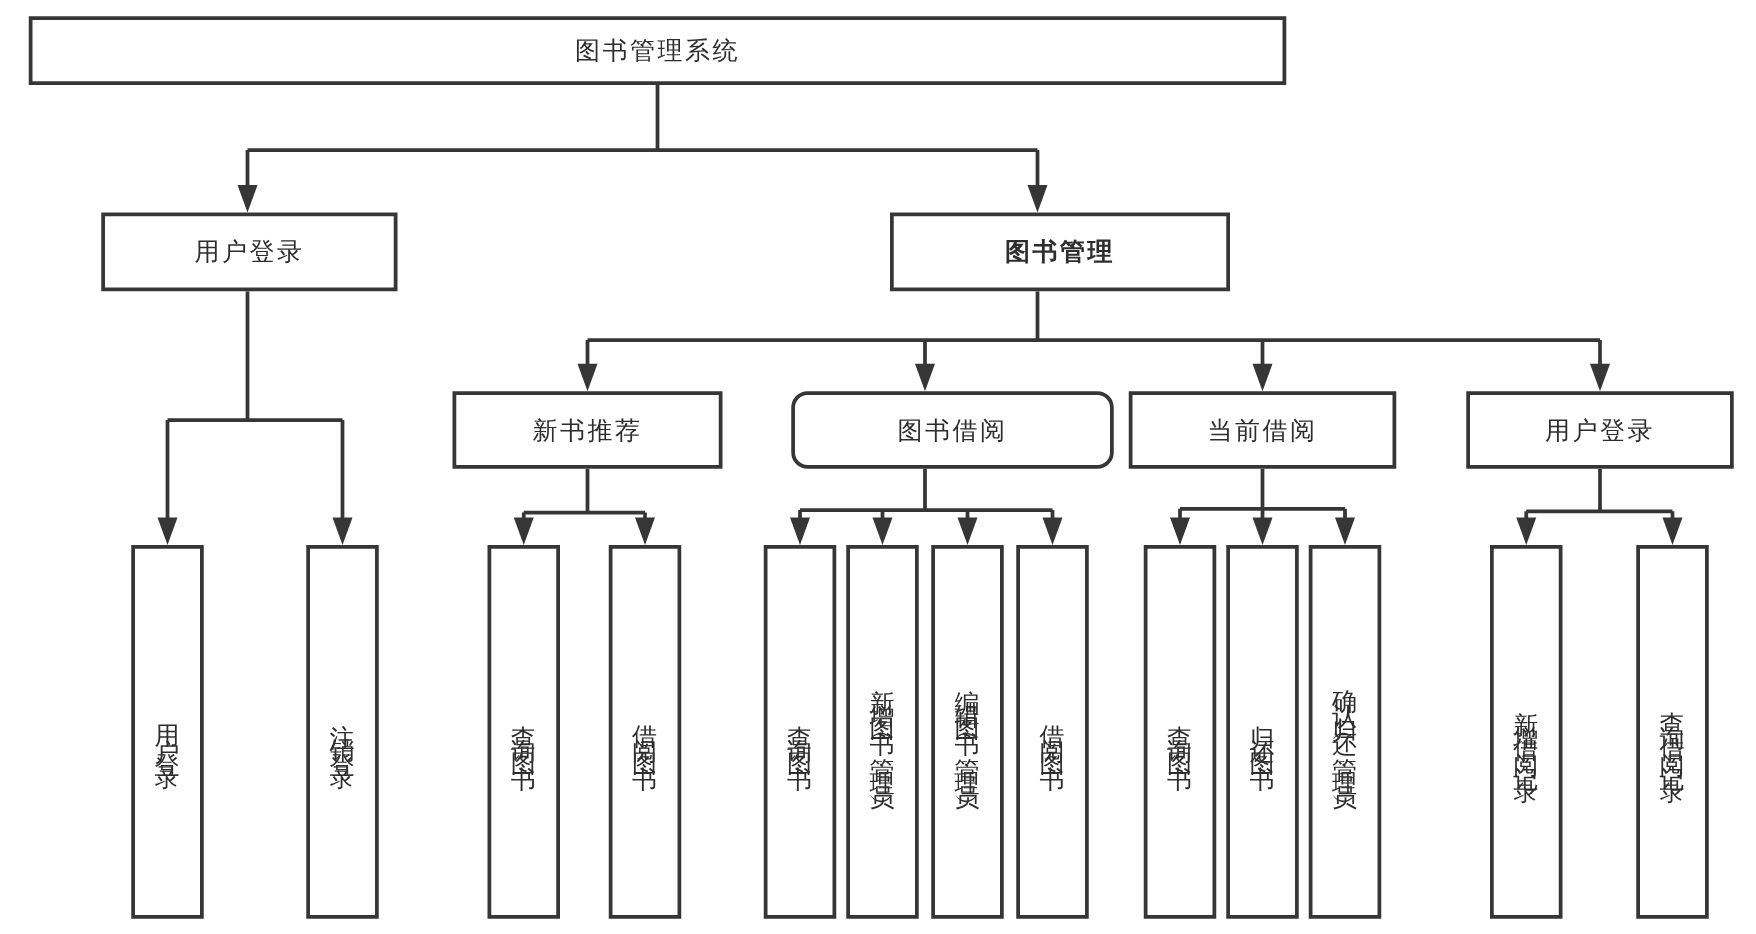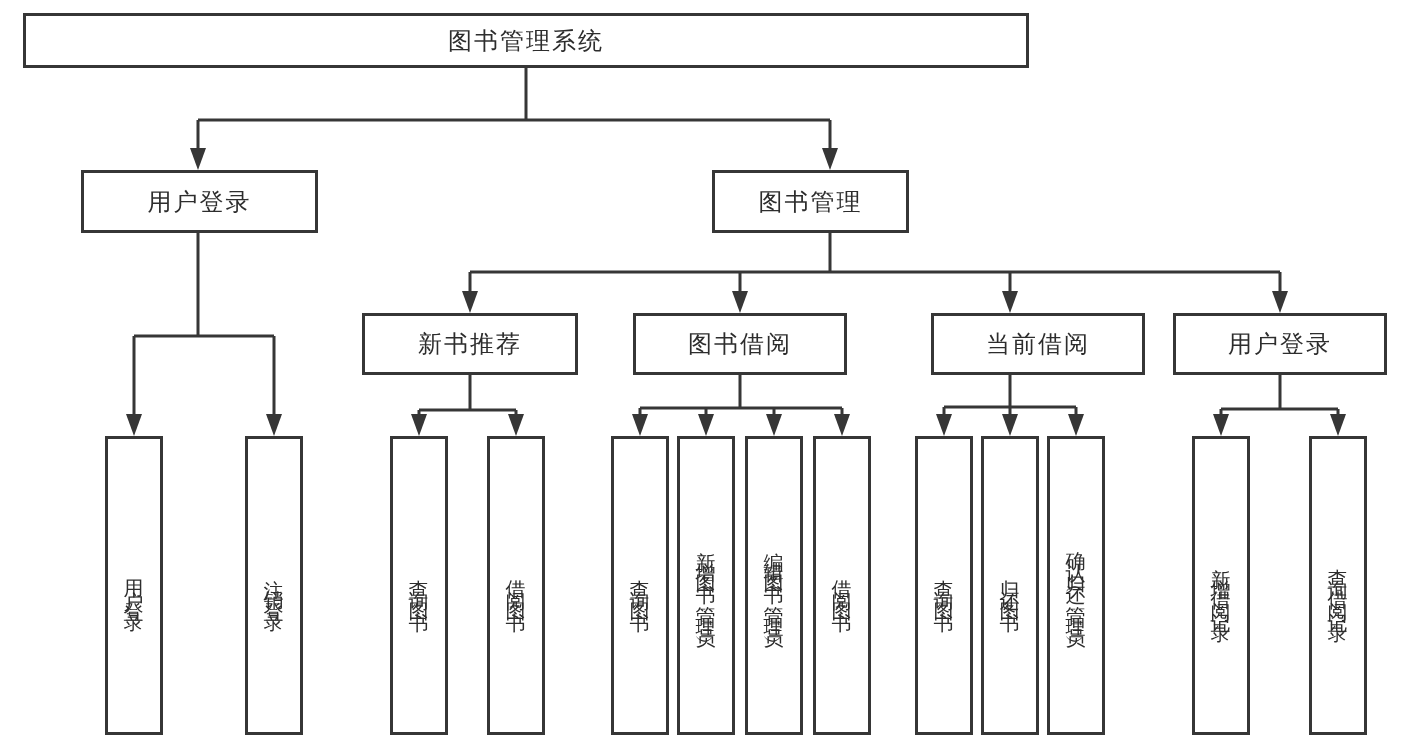--- a/index.html
+++ b/index.html
@@ -32,21 +32,21 @@
     position: absolute;
     box-sizing: border-box;
     background: #ffffff;
     border: 3px solid var(--line, #363636);
     display: flex;
     align-items: center;
     justify-content: center;
     color: var(--text, #2d2d2d);
   }
   .hnode {
-    font-size: 24px;
+    font-size: 20px;
     letter-spacing: 2px;
     white-space: nowrap;
     text-align: center;
   }
   .vnode {
     writing-mode: vertical-rl;
     text-orientation: mixed;
     font-size: 20px;
     letter-spacing: 11px;
     line-height: 1;
@@ -112,25 +112,25 @@
     <g>
       <path d="M1280 375 V409 M1221 409 H1338 M1221 409 V416 M1338 409 V416"></path>
       <polygon points="1213,414 1229,414 1221,436"></polygon>
       <polygon points="1330,414 1346,414 1338,436"></polygon>
     </g>
   </svg>
 
   <div class="node hnode" style="left:23px; top:13px; width:1006px; height:55px;">图书管理系统</div>
 
   <div class="node hnode" style="left:81px; top:170px; width:237px; height:63px;">用户登录</div>
-  <div class="node hnode" style="left:712px; top:170px; width:197px; height:63px;">图书管理</div>
+  <div class="node hnode" style="left:712px; top:170px; width:272px; height:63px;font-weight:bold;">图书管理</div>
 
   <div class="node hnode" style="left:362px; top:313px; width:216px; height:62px;">新书推荐</div>
-  <div class="node hnode" style="left:633px; top:313px; width:214px; height:62px;">图书借阅</div>
-  <div class="node hnode" style="left:903px; top:313px; width:214px; height:62px;margin-left:28px;">当前借阅</div>
+  <div class="node hnode" style="left:633px; top:313px; width:258px; height:62px;border-radius:13px;">图书借阅</div>
+  <div class="node hnode" style="left:903px; top:313px; width:214px; height:62px;">当前借阅</div>
   <div class="node hnode" style="left:1173px; top:313px; width:214px; height:62px;">用户登录</div>
 
   <div class="node vnode" style="left:105px; top:436px; width:58px; height:299px;">用户登录</div>
   <div class="node vnode" style="left:245px; top:436px; width:58px; height:299px;">注销登录</div>
 
   <div class="node vnode" style="left:390px; top:436px; width:58px; height:299px;">查询图书</div>
   <div class="node vnode" style="left:487px; top:436px; width:58px; height:299px;">借阅图书</div>
 
   <div class="node vnode" style="left:611px; top:436px; width:58px; height:299px;">查询图书</div>
   <div class="node vnode" style="left:677px; top:436px; width:58px; height:299px;">新增图书（管理员）</div>

